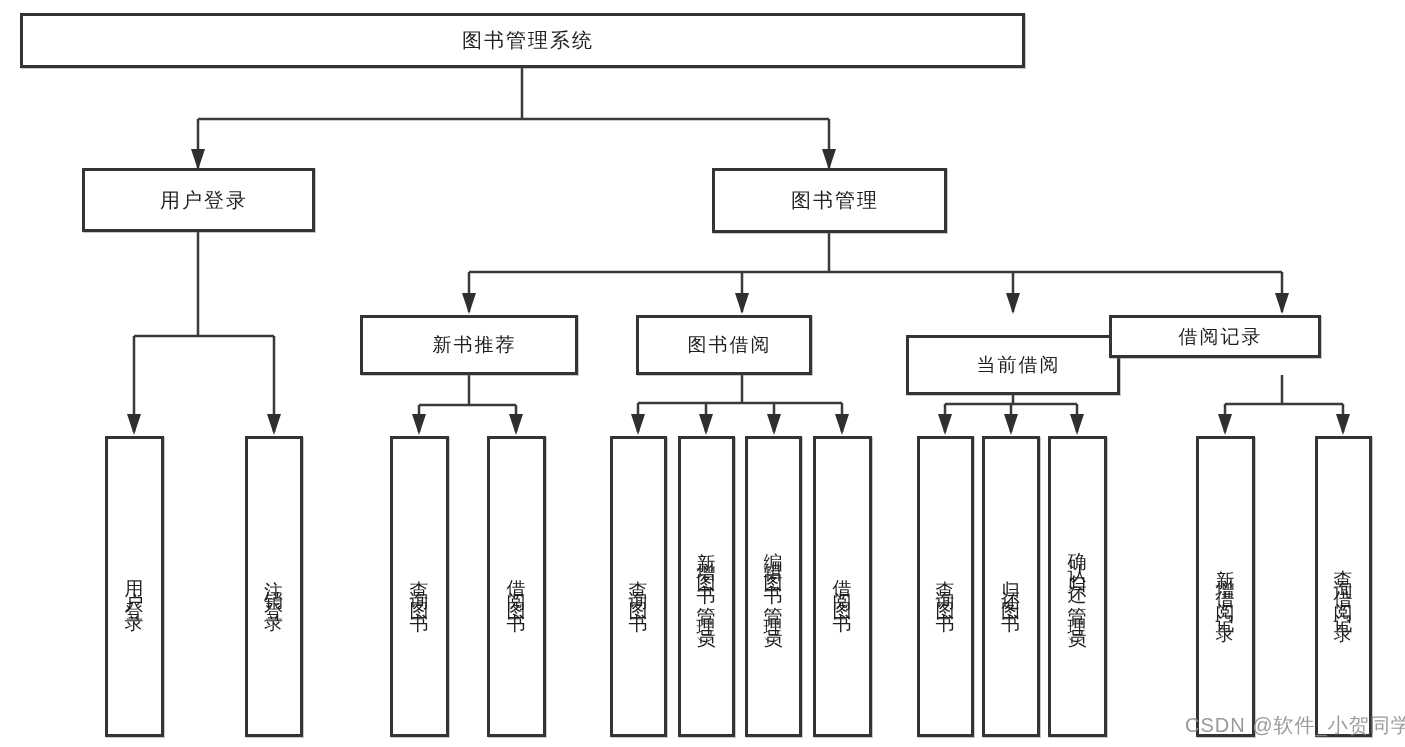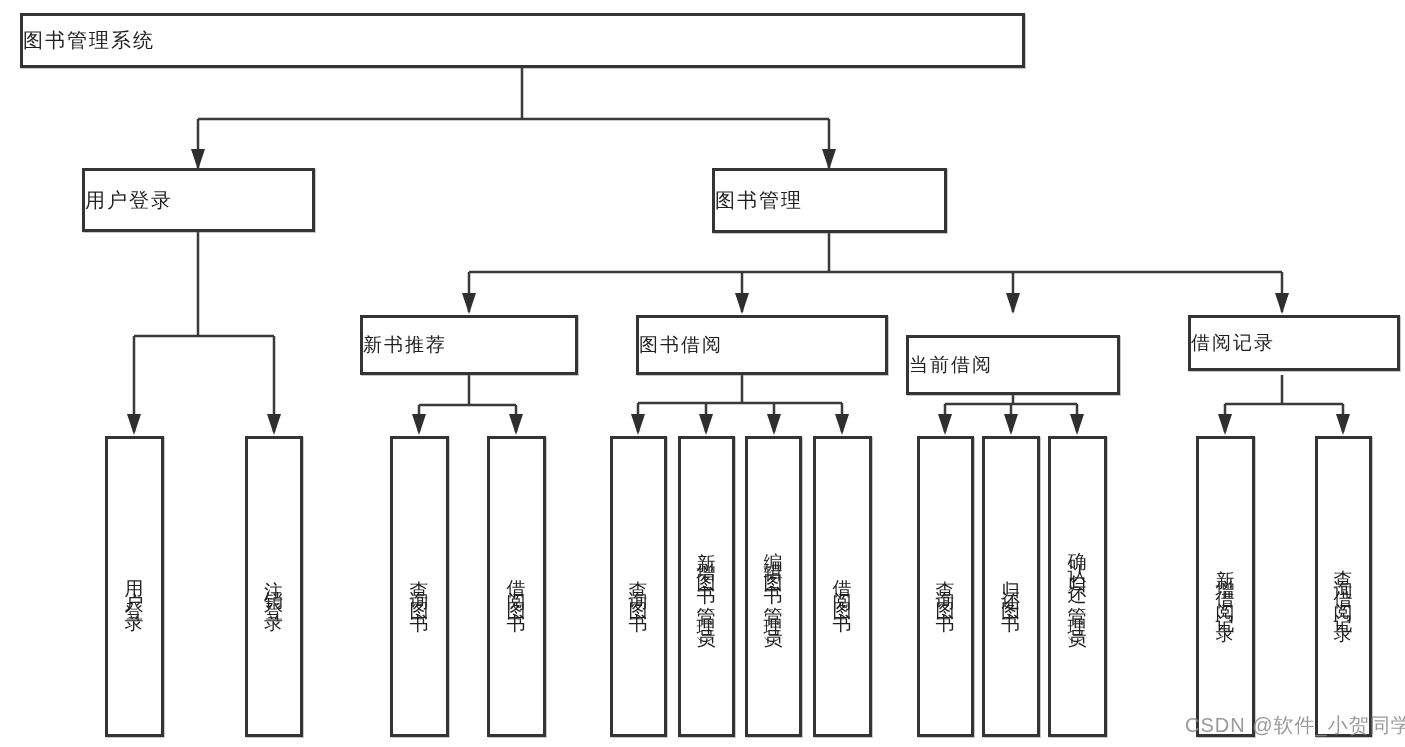--- a/index.html
+++ b/index.html
@@ -18,22 +18,24 @@
     width: 1405px; height: 747px;
     z-index: 1;
   }
   .node {
     position: absolute;
     box-sizing: border-box;
     background: #ffffff;
     border: 3px solid #343434;
     display: flex;
     align-items: center;
+    justify-content: center;
     z-index: 2;
     box-shadow: 1px 1px 0 rgba(100,100,100,0.35);
+    padding-left: 11px;
   }
   .node .lbl {
     font-size: 20px;
     letter-spacing: 2px;
     color: #1f1f1f;
     white-space: nowrap;
   }
   .lvl3 .lbl { font-size: 19px; }
   .leaf {
     position: absolute;
@@ -122,27 +124,27 @@
   <div class="node" style="left:82px; top:168px; width:233px; height:64px;">
     <span class="lbl">用户登录</span>
   </div>
   <div class="node" style="left:712px; top:168px; width:235px; height:65px;">
     <span class="lbl">图书管理</span>
   </div>
 
   <div class="node lvl3" style="left:360px; top:315px; width:218px; height:60px;">
     <span class="lbl">新书推荐</span>
   </div>
-  <div class="node lvl3" style="left:636px; top:315px; width:252px; height:60px;">
+  <div class="node lvl3" style="left:636px; top:315px; width:176px; height:60px;">
     <span class="lbl">图书借阅</span>
   </div>
   <div class="node lvl3" style="left:906px; top:315px; width:214px; height:60px;margin-top:20px;">
     <span class="lbl">当前借阅</span>
   </div>
-  <div class="node lvl3" style="left:1188px; top:315px; width:212px; height:56px;">
+  <div class="node lvl3" style="left:1109px; top:315px; width:212px; height:43px;">
     <span class="lbl">借阅记录</span>
   </div>
 
   <div class="leaf" style="left:105px; width:59px;">
     <span class="vlbl">用户登录</span>
   </div>
   <div class="leaf" style="left:245px; width:58px;">
     <span class="vlbl">注销登录</span>
   </div>
 

